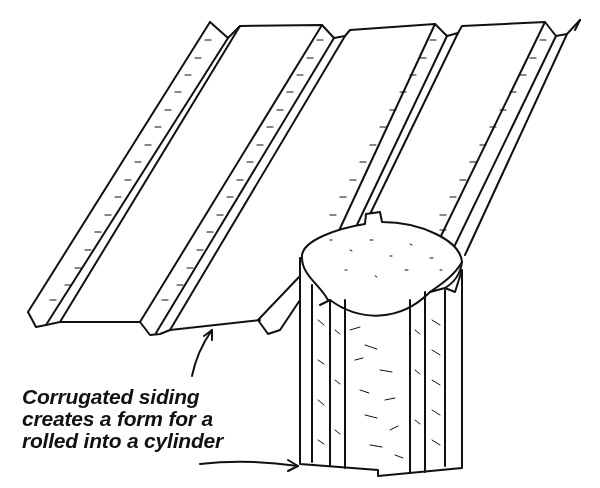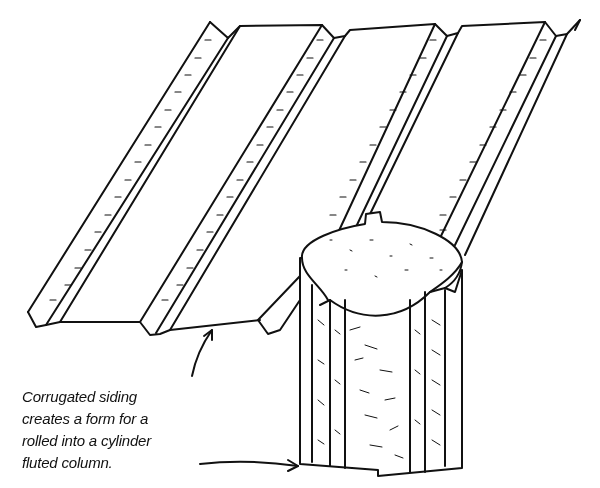--- a/index.html
+++ b/index.html
@@ -1,22 +1,23 @@
 <!DOCTYPE html>
 <html><head>
 <meta charset="utf-8">
 <style>
   html, body { margin:0; padding:0; background:#ffffff; }
   #canvas { position:relative; width:600px; height:488px; background:#ffffff; overflow:hidden; }
   svg { position:absolute; left:0; top:0; }
   .caption {
     position:absolute; left:22px; top:386px; width:260px;
     font-family:"Liberation Sans", sans-serif; font-style:italic;
-    font-size:15px; line-height:22px; color:#111;
+    font-size:21px; line-height:22px; color:#111;
     letter-spacing:-0.2px;
+    font-weight:bold;
   }
   .caption span { display:block; white-space:nowrap; }
 </style>
 </head>
 <body>
 
 <div id="canvas">
   <svg width="600" height="488" viewBox="0 0 600 488">
     <g fill="none" stroke="#111" stroke-width="2" stroke-linejoin="round" stroke-linecap="round">
 
@@ -79,15 +80,14 @@
         <path d="M200,464 C235,460 270,462 298,466"></path>
         <polyline points="288,460 298,466 288,471"></polyline>
       </g>
     </g>
   </svg>
 
   <div class="caption">
     <span>Corrugated siding</span>
     <span>creates a form for a</span>
     <span>rolled into a cylinder</span>
-    <span>fluted column.</span>
   </div>
 </div>
 
 </body></html>

